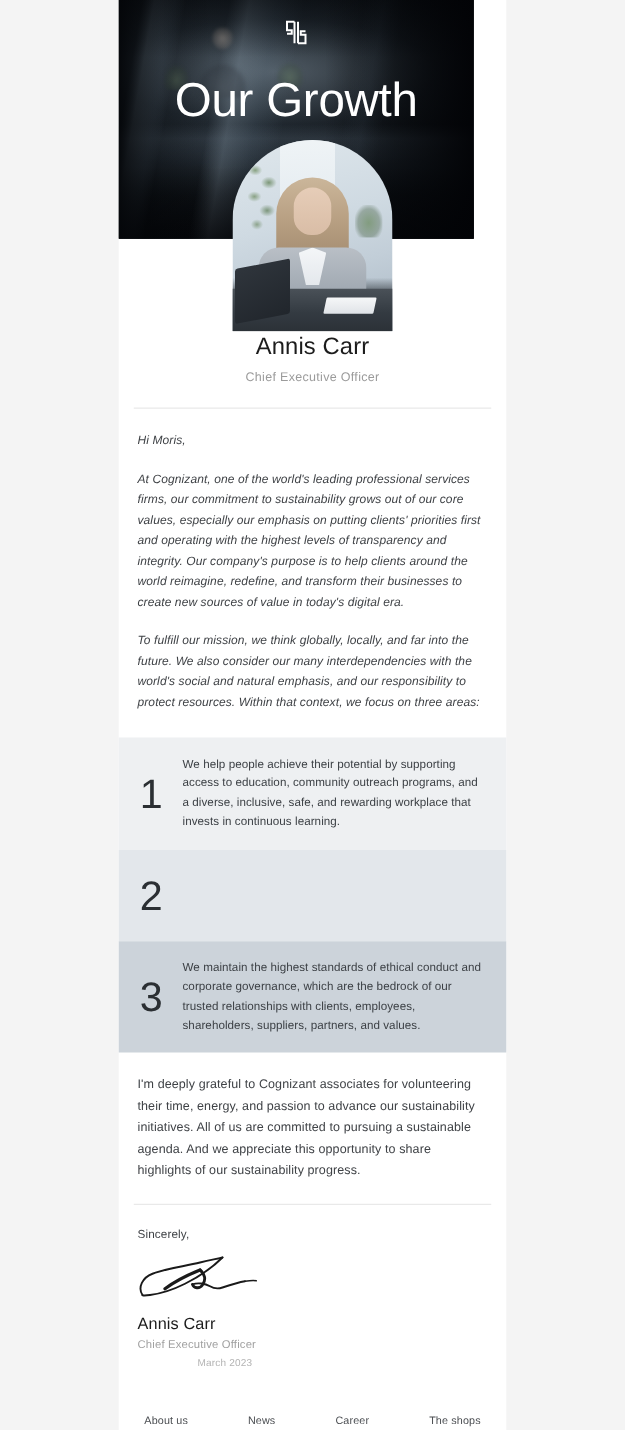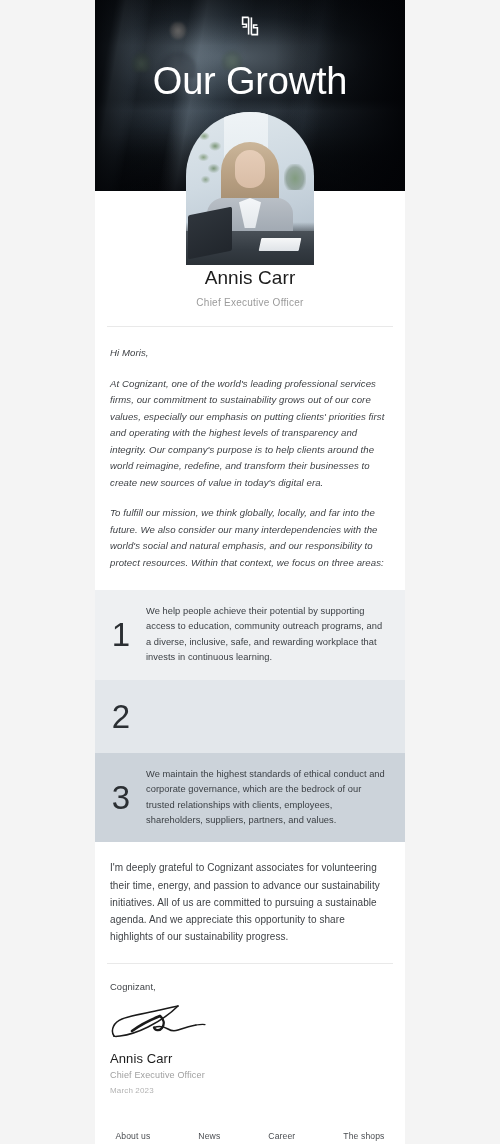--- a/index.html
+++ b/index.html
@@ -23,21 +23,21 @@
 
   .email-card {
     width: 310px;
     background: #ffffff;
     position: relative;
   }
 
   
   .hero {
     position: relative;
-    width: 310px;
+    width: 284px;
     height: 191px;
     overflow: hidden;
     background: #0c0f12;
   }
   .hero-photo {
     position: absolute;
     inset: 0;
     background:
       
       linear-gradient(100deg,
@@ -286,20 +286,21 @@
     margin-top: 4px;
     font-size: 9px;
     color: #a0a0a0;
     letter-spacing: 0.15px;
   }
   .sign-date {
     margin-top: 6px;
     font-size: 8px;
     color: #b3b3b3;
     letter-spacing: 0.15px;
+    margin-left: 48px;
   }
 
   
   .footer-nav {
     display: flex;
     justify-content: center;
     gap: 48px;
     padding: 36px 15px 0;
   }
   .footer-link {
@@ -386,21 +387,21 @@
       </div>
     </div>
 
     <div class="closing">
       <p>I'm deeply grateful to Cognizant associates for volunteering their time, energy, and passion to advance our sustainability initiatives. All of us are committed to pursuing a sustainable agenda. And we appreciate this opportunity to share highlights of our sustainability progress.</p>
     </div>
 
     <div class="divider-2"></div>
 
     <div class="sign-block">
-      <div class="sign-hello">Cognizant,</div>
+      <div class="sign-hello">Sincerely,</div>
 
       <svg class="signature-svg" width="110" height="38" viewBox="0 0 110 38">
         <g fill="none" stroke="#1a1a1a" stroke-linecap="round" stroke-linejoin="round">
           <path d="M6 33 C2 27, 6 19, 14 16 C24 12, 40 10, 52 7 C60 5, 66 4, 70 3" stroke-width="1.5"></path>
           <path d="M70 3 C64 9, 52 18, 40 24 C30 29, 20 32, 12 33 C8 33.6, 5.5 33.4, 6 33" stroke-width="1.5"></path>
           <path d="M24 28 C32 22, 42 17, 52 13" stroke-width="2.6"></path>
           <path d="M52 13 C56 16, 57 21, 54 25 C51.5 28.4, 47 27.6, 46 24.5" stroke-width="2.3"></path>
           <path d="M46 24.5 C50 23, 56 23.6, 60 26 C63 27.8, 66 28.4, 70 27 C76 25, 82 23, 88 22" stroke-width="1.5"></path>
           <path d="M88 22 C92 21.4, 95 21.2, 97 21.6" stroke-width="1.2"></path>
         </g>

